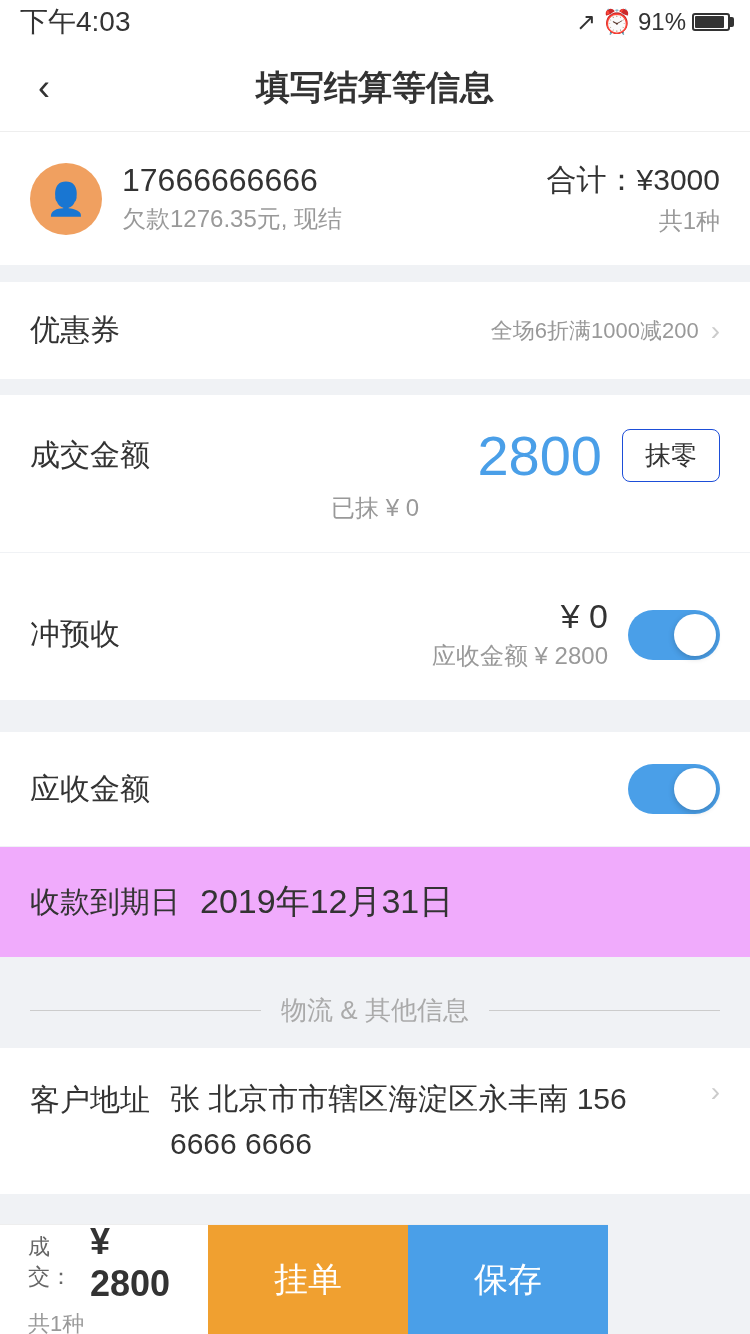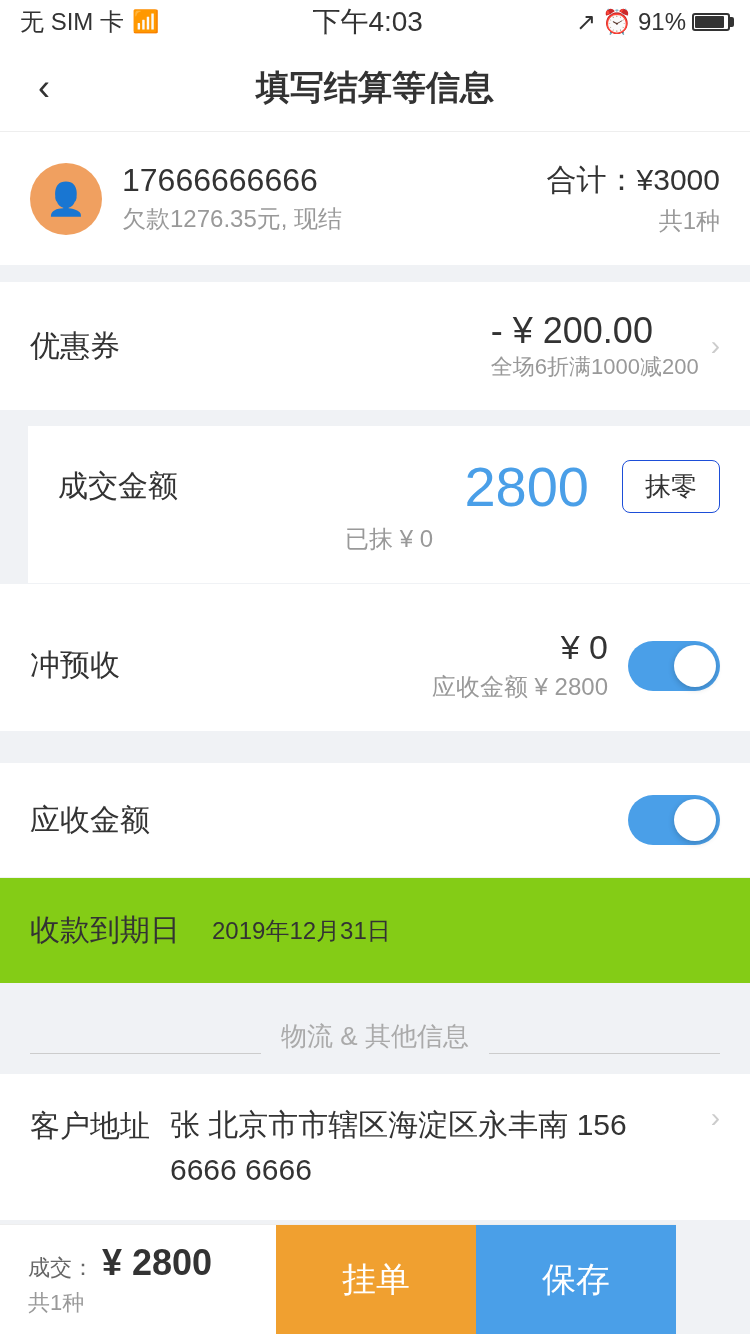--- a/index.html
+++ b/index.html
@@ -165,35 +165,34 @@
     .section-divider {
       height: 16px;
       background: #f0f2f5;
     }
 
     
     .deal-section {
       background: #fff;
       padding: 28px 30px;
       margin-bottom: 0;
-      margin-left: 28px;
     }
     .deal-row {
       display: flex;
       align-items: center;
       justify-content: space-between;
     }
     .deal-label {
       font-size: 30px;
       color: #333;
     }
     .deal-value-group {
       display: flex;
       align-items: center;
-      gap: 33px;
+      gap: 20px;
     }
     .deal-value {
       font-size: 56px;
       font-weight: 500;
       color: #4a9fe8;
     }
     .round-btn {
       border: 1px solid #1d4ed8;
       border-radius: 8px;
       padding: 8px 22px;
@@ -269,45 +268,44 @@
       margin-top: 16px;
     }
     .debt-row {
       display: flex;
       align-items: center;
       justify-content: space-between;
     }
 
     
     .duedate-section {
-      background: #84cc16;
+      background: #f0abfc;
       padding: 32px 30px;
       border-top: 1px solid #f0f2f5;
     }
     .duedate-row {
       display: flex;
       align-items: center;
       gap: 20px;
     }
     .duedate-label {
       font-size: 30px;
       color: #333;
     }
     .duedate-value {
-      font-size: 24px;
-      color: #333;
-      margin-left: 12px;
+      font-size: 34px;
+      color: #333;
     }
 
     
     .logistics-divider {
       background: #f0f2f5;
       padding: 20px 30px;
       display: flex;
-      align-items: flex-end;
+      align-items: center;
       justify-content: center;
       gap: 20px;
       margin-top: 16px;
     }
     .divider-line {
       flex: 1;
       height: 1px;
       background: #ccc;
     }
     .divider-text {
@@ -338,21 +336,21 @@
       color: #333;
       flex: 1;
       margin: 0 20px;
       line-height: 1.5;
     }
 
     
     .bottom-bar {
       position: fixed;
       bottom: 0;
-      width: 676px;
+      width: 608px;
       height: 110px;
       background: #fff;
       display: flex;
       align-items: center;
       border-top: 1px solid #eee;
     }
     .bottom-info {
       padding: 0 28px;
       flex: 1;
     }
@@ -401,24 +399,20 @@
 
     .gray-area {
       background: #f0f2f5;
       height: 200px;
     }
   </style>
 </head>
 <body>
 
 <div class="status-bar">
-  <div class="status-left">
-    <span>无 SIM 卡</span>
-    <span class="wifi-icon">📶</span>
-  </div>
   <span style="font-size:28px;font-weight:500;">下午4:03</span>
   <div class="status-right">
     <span>↗</span>
     <span>⏰</span>
     <span>91%</span>
     <div class="battery-block">
       <div class="battery-fill"></div>
     </div>
   </div>
 </div>
@@ -443,21 +437,20 @@
     <div class="customer-right">
       <div class="total-amount">合计：¥3000</div>
       <div class="total-sub">共1种</div>
     </div>
   </div>
 
   <div class="row-item">
     <span class="row-label">优惠券</span>
     <div class="row-right">
       <div>
-        <div class="coupon-amount">- ¥ 200.00</div>
         <div class="coupon-sub">全场6折满1000减200</div>
       </div>
       <span class="chevron-right">›</span>
     </div>
   </div>
 
   <div class="section-divider"></div>
 
   <div class="deal-section">
     <div class="deal-row">

